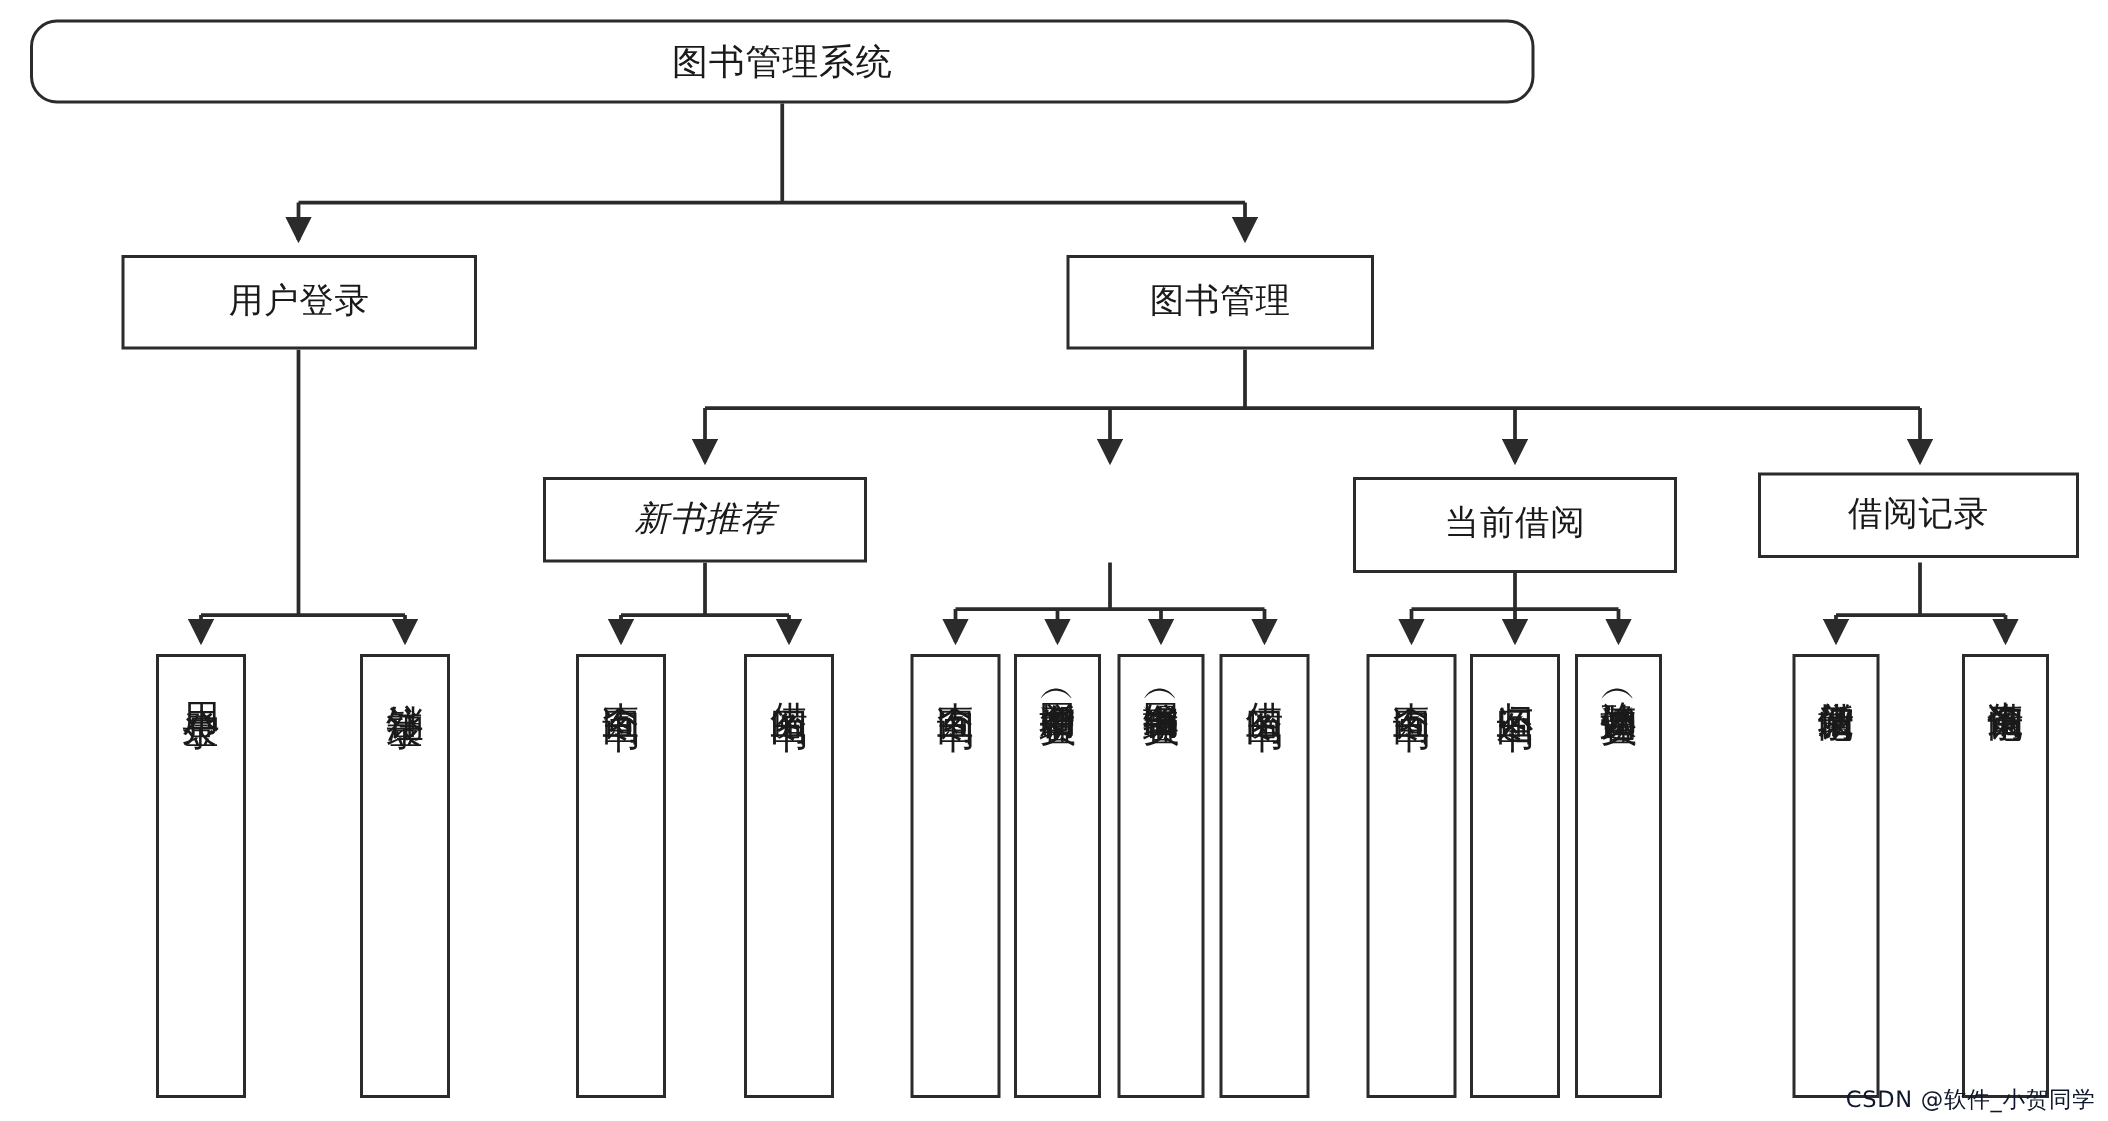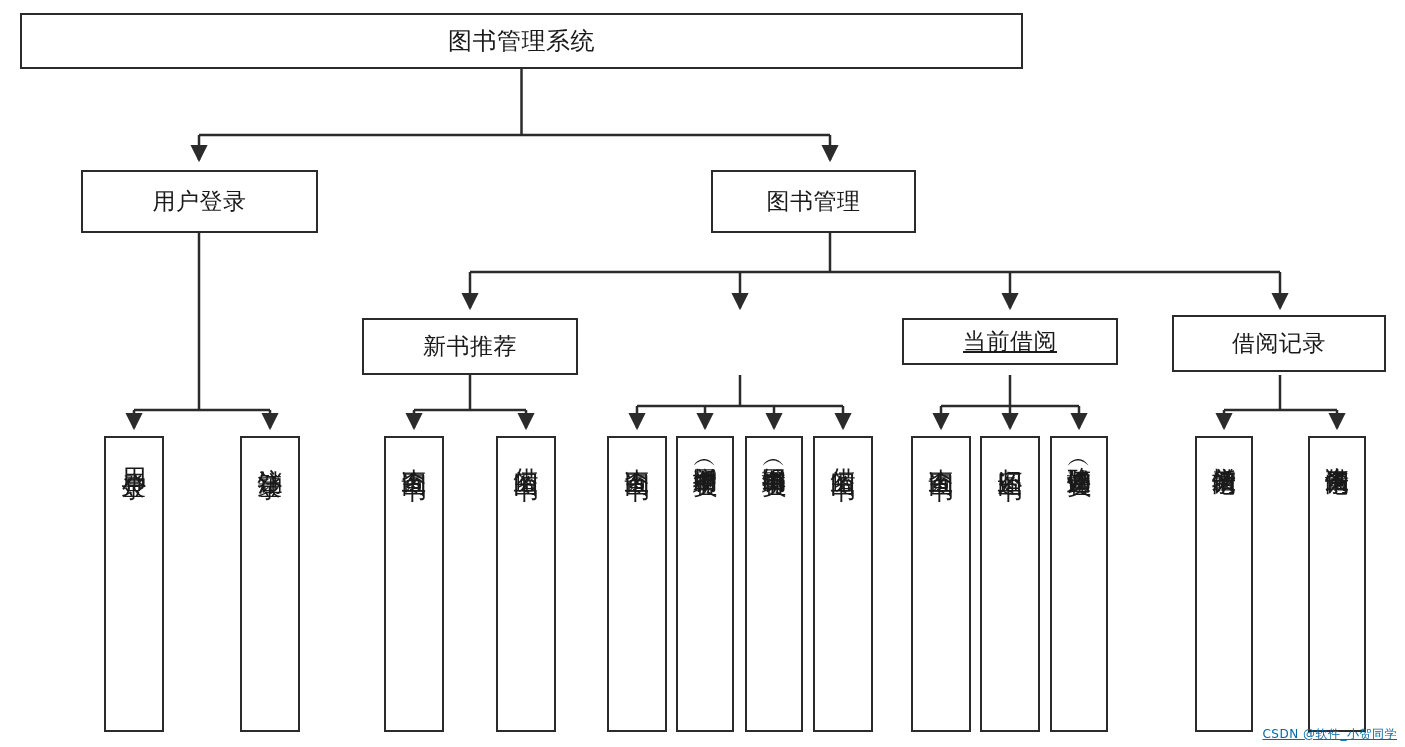--- a/index.html
+++ b/index.html
@@ -66,26 +66,25 @@
     text-align: left;
   }
   .node.v.tight .lbl {
     font-size: 24px;
     letter-spacing: 1px;
   }
   .watermark {
     position: absolute;
     right: 8px;
     bottom: 4px;
-    font-size: 12px;
-    color: #0369a1;
+    font-size: 15px;
+    color: #0f172a;
     letter-spacing: 0.5px;
     z-index: 5;
     white-space: nowrap;
-    text-decoration: underline;
   }
 </style>
 </head>
 <body>
 
 <div id="canvas">
 
   <svg id="edges" viewBox="0 0 1405 747" width="1405" height="747" xmlns="http://www.w3.org/2000/svg">
     <defs>
       <marker id="arrow" viewBox="0 0 12 12" refX="10.5" refY="6" markerWidth="7" markerHeight="7" orient="auto-start-reverse">
@@ -131,38 +130,38 @@
       <path d="M 1079 406 L 1079 428" marker-end="url(#arrow)"></path>
 
       <path d="M 1280 375 L 1280 410"></path>
       <path d="M 1224 410 L 1337 410"></path>
       <path d="M 1224 410 L 1224 428" marker-end="url(#arrow)"></path>
       <path d="M 1337 410 L 1337 428" marker-end="url(#arrow)"></path>
 
     </g>
   </svg>
 
-  <div class="node h root" style="left:20px; top:13px; width:1003px; height:56px;">
+  <div class="node h root" style="left:20px; top:13px; width:1003px; height:56px;border-radius:18px;">
     <span class="lbl">图书管理系统</span>
   </div>
 
   <div class="node h" style="left:81px; top:170px; width:237px; height:63px;">
     <span class="lbl">用户登录</span>
   </div>
 
   <div class="node h" style="left:711px; top:170px; width:205px; height:63px;">
     <span class="lbl">图书管理</span>
   </div>
 
-  <div class="node h" style="left:362px; top:318px; width:216px; height:57px;">
+  <div class="node h" style="left:362px; top:318px; width:216px; height:57px;font-style:italic;">
     <span class="lbl">新书推荐</span>
   </div>
 
 
-  <div class="node h" style="left:902px; top:318px; width:216px; height:47px;text-decoration:underline;">
+  <div class="node h" style="left:902px; top:318px; width:216px; height:64px;">
     <span class="lbl">当前借阅</span>
   </div>
 
   <div class="node h" style="left:1172px; top:315px; width:214px; height:57px;">
     <span class="lbl">借阅记录</span>
   </div>
 
   <div class="node v" style="left:104px; top:436px; width:60px; height:296px;">
     <span class="lbl">用户登录</span>
   </div>

